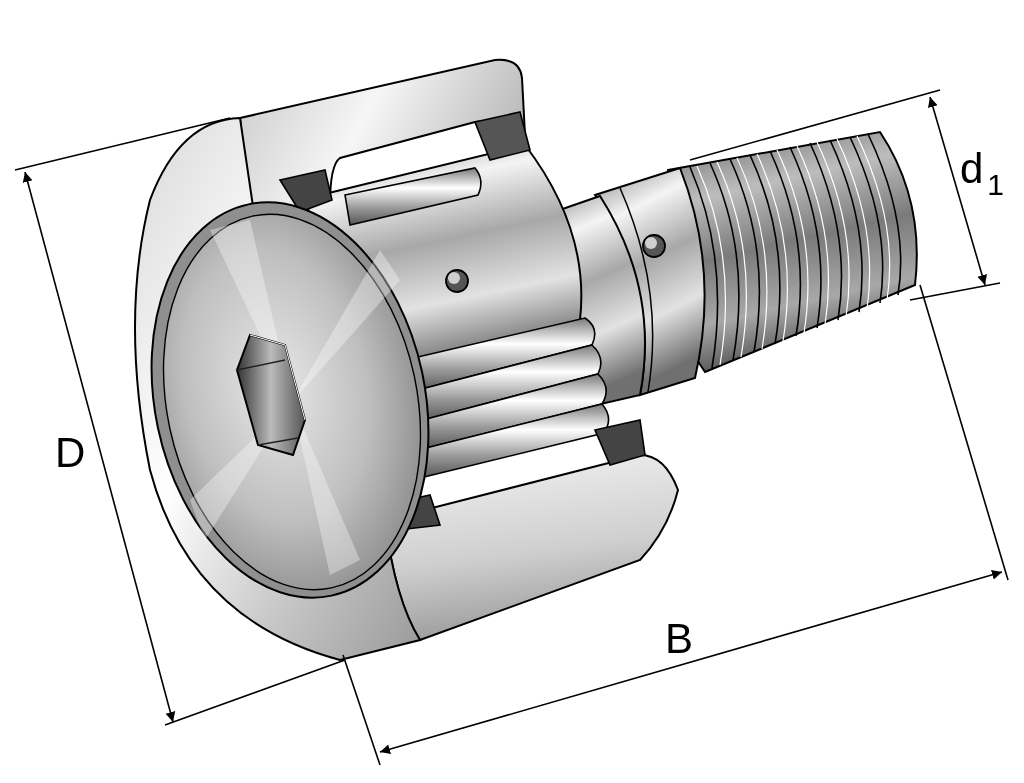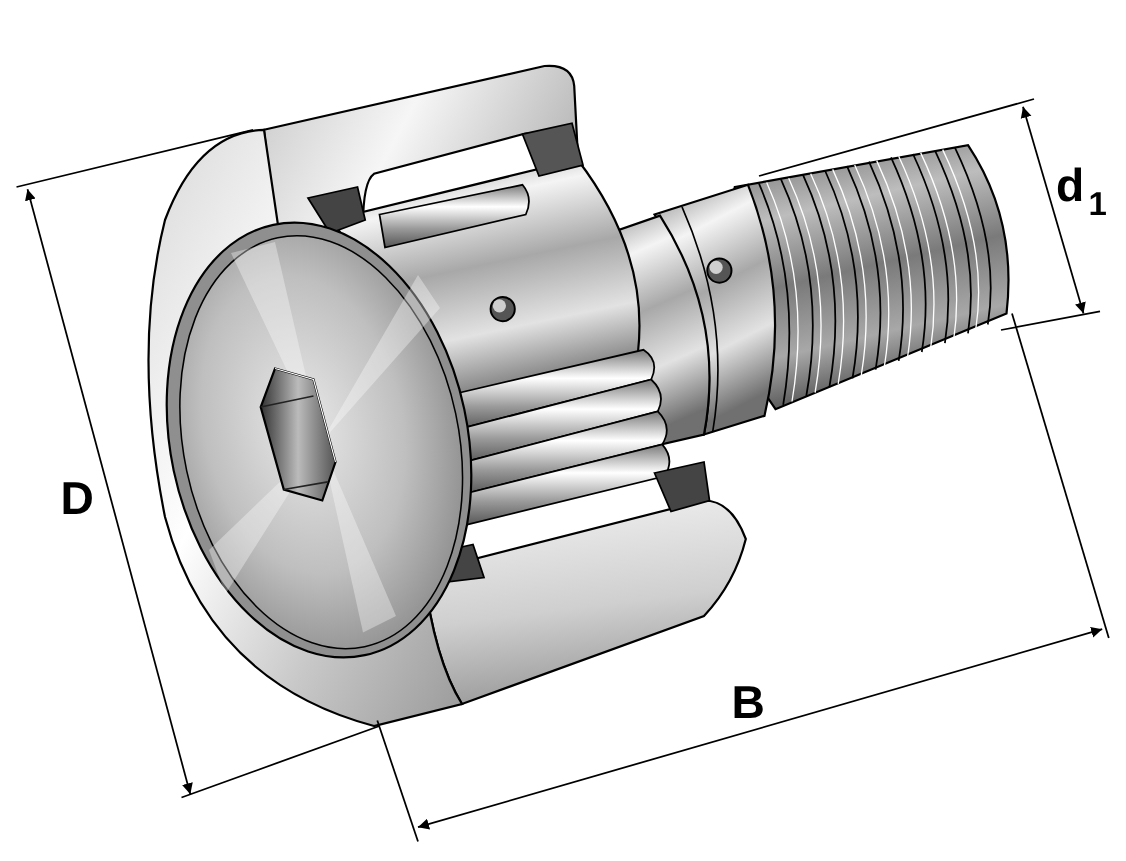--- a/index.html
+++ b/index.html
@@ -1,18 +1,18 @@
 <!DOCTYPE html>
 <html><head>
   <meta charset="utf-8">
   <style>
     html, body { margin: 0; padding: 0; background: #ffffff; }
     body { width: 1024px; height: 783px; overflow: hidden; position: relative; font-family: "Liberation Sans", sans-serif; }
     #stage { position: absolute; left: 0; top: 0; width: 1024px; height: 783px; }
-    .dim-label { position: absolute; font-family: "Liberation Sans", sans-serif; color: #000; font-weight: 700; line-height: 1; }
+    .dim-label { position: absolute; font-family: "Liberation Sans", sans-serif; color: #000; font-weight: 400; line-height: 1; }
     .lbl-D { left: 55px; top: 432px; font-size: 42px; }
     .lbl-B { left: 665px; top: 618px; font-size: 42px; }
     .lbl-d1 { left: 960px; top: 148px; font-size: 42px; }
     .lbl-d1 .sub { font-size: 30px; position: relative; top: 12px; margin-left: 4px; }
   </style>
 </head>
 <body>
 
 <svg id="stage" viewBox="0 0 1024 783" xmlns="http://www.w3.org/2000/svg">
   <defs>

